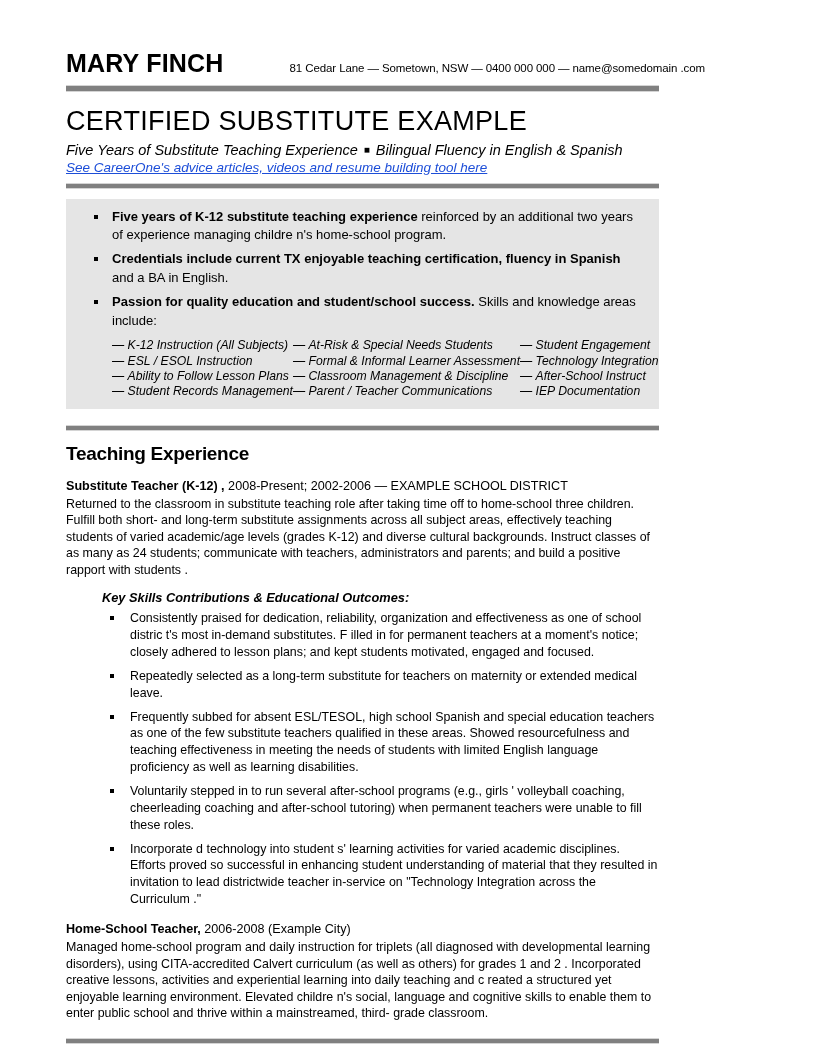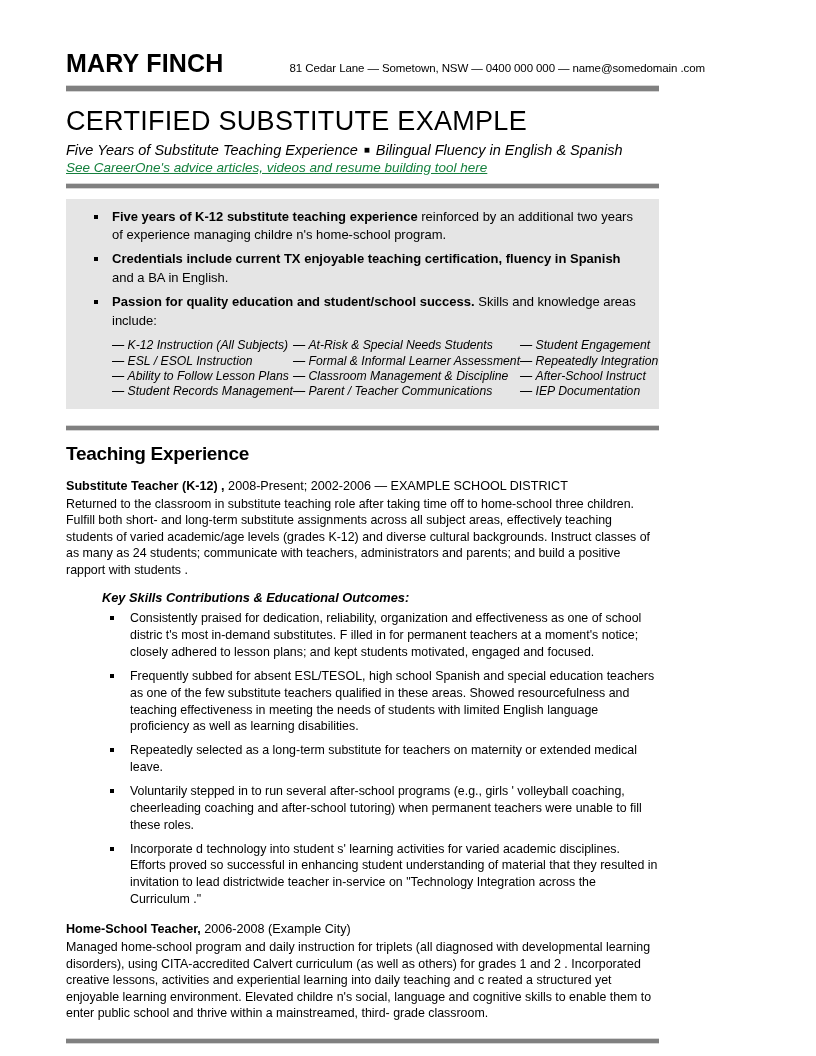--- a/index.html
+++ b/index.html
@@ -71,21 +71,21 @@
   .tagline .sq {
     font-style: normal;
     font-size: 10px;
     vertical-align: 2px;
     padding: 0 6px;
   }
   .advice-link {
     display: inline-block;
     font-style: italic;
     font-size: 13.5px;
-    color: #15803d;
+    color: #1d4ed8;
     text-decoration: underline;
     margin-top: 2px;
     cursor: pointer;
     white-space: nowrap;
   }
 
   
   .summary {
     background: #e5e5e5;
     margin-top: 10px;
@@ -253,43 +253,43 @@
         <div>Student Records Management</div>
       </div>
       <div class="skills-col">
         <div>At-Risk &amp; Special Needs Students</div>
         <div>Formal &amp; Informal Learner Assessment</div>
         <div>Classroom Management &amp; Discipline</div>
         <div>Parent / Teacher Communications</div>
       </div>
       <div class="skills-col">
         <div>Student Engagement</div>
-        <div>Repeatedly Integration</div>
+        <div>Technology Integration</div>
         <div>After-School Instruct</div>
         <div>IEP Documentation</div>
       </div>
     </div>
   </div>
 
   <div class="rule thin sec-gap"></div>
 
   <div class="section-head">Teaching Experience</div>
 
   <div class="entry-title">
     <span class="b">Substitute Teacher  (K-12) ,</span><span> 2008-Present; 2002-2006 — EXAMPLE  SCHOOL DISTRICT</span>
   </div>
 
   <div class="para">Returned to the classroom in substitute teaching role after taking time off to home-school three children.    Fulfill both short- and long-term substitute assignments across all subject areas, effectively teaching    students of varied academic/age levels (grades   K-12) and diverse cultural  backgrounds. Instruct classes of as many as 24 students; communicate with teachers, administrators  and parents; and build a  positive rapport with students .</div>
 
   <div class="sub-head">Key Skills Contributions &amp; Educational Outcomes:</div>
 
   <ul class="body-list">
     <li>Consistently praised for dedication, reliability, organization   and effectiveness as  one of school distric t's most in-demand substitutes. F illed in for permanent teachers  at a moment's notice; closely adhered to lesson plans; and kept students motivated, engaged  and focused.</li>
+    <li>Repeatedly selected as a long-term substitute for teachers on maternity or extended medical leave.</li>
     <li>Frequently subbed for absent   ESL/TESOL, high school Spanish  and special education teachers as one of the few substitute teachers qualified  in these areas. Showed  resourcefulness and teaching effectiveness in meeting the needs of students with limited English language proficiency as well as learning disabilities.</li>
-    <li>Repeatedly selected as a long-term substitute for teachers on maternity or extended medical leave.</li>
     <li>Voluntarily stepped in to run  several  after-school  programs (e.g., girls ' volleyball coaching, cheerleading coaching and after-school tutoring) when permanent teachers were unable to fill these roles.</li>
     <li>Incorporate d technology into student s' learning activities for varied academic disciplines.   Efforts proved so successful in enhancing student  understanding of material that they resulted in invitation to lead districtwide teacher in-service on  "Technology Integration across the Curriculum  ."</li>
   </ul>
 
   <div class="entry-title">
     <span class="b">Home-School Teacher,</span><span> 2006-2008 (Example City)</span>
   </div>
 
   <div class="para">Managed home-school program and daily instruction for triplets (all diagnosed with developmental learning disorders),  using CITA-accredited  Calvert  curriculum (as well as others) for grades 1 and 2 . Incorporated creative lessons, activities and experiential learning into daily teaching and c  reated a structured yet enjoyable learning environment. Elevated childre  n's social, language  and cognitive skills to enable them to  enter public school and thrive within a  mainstreamed, third- grade classroom.</div>
 

